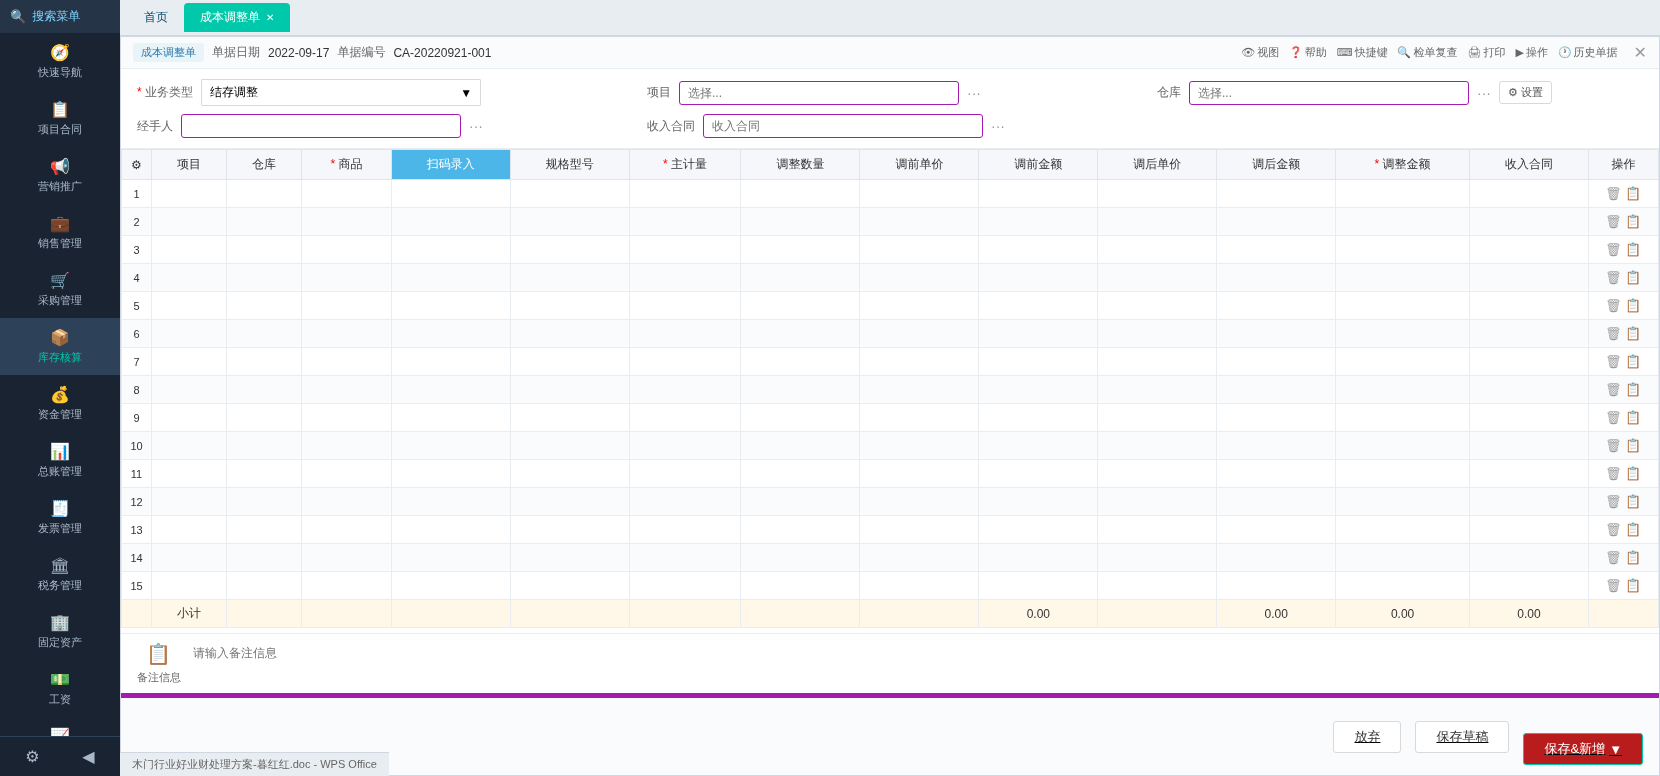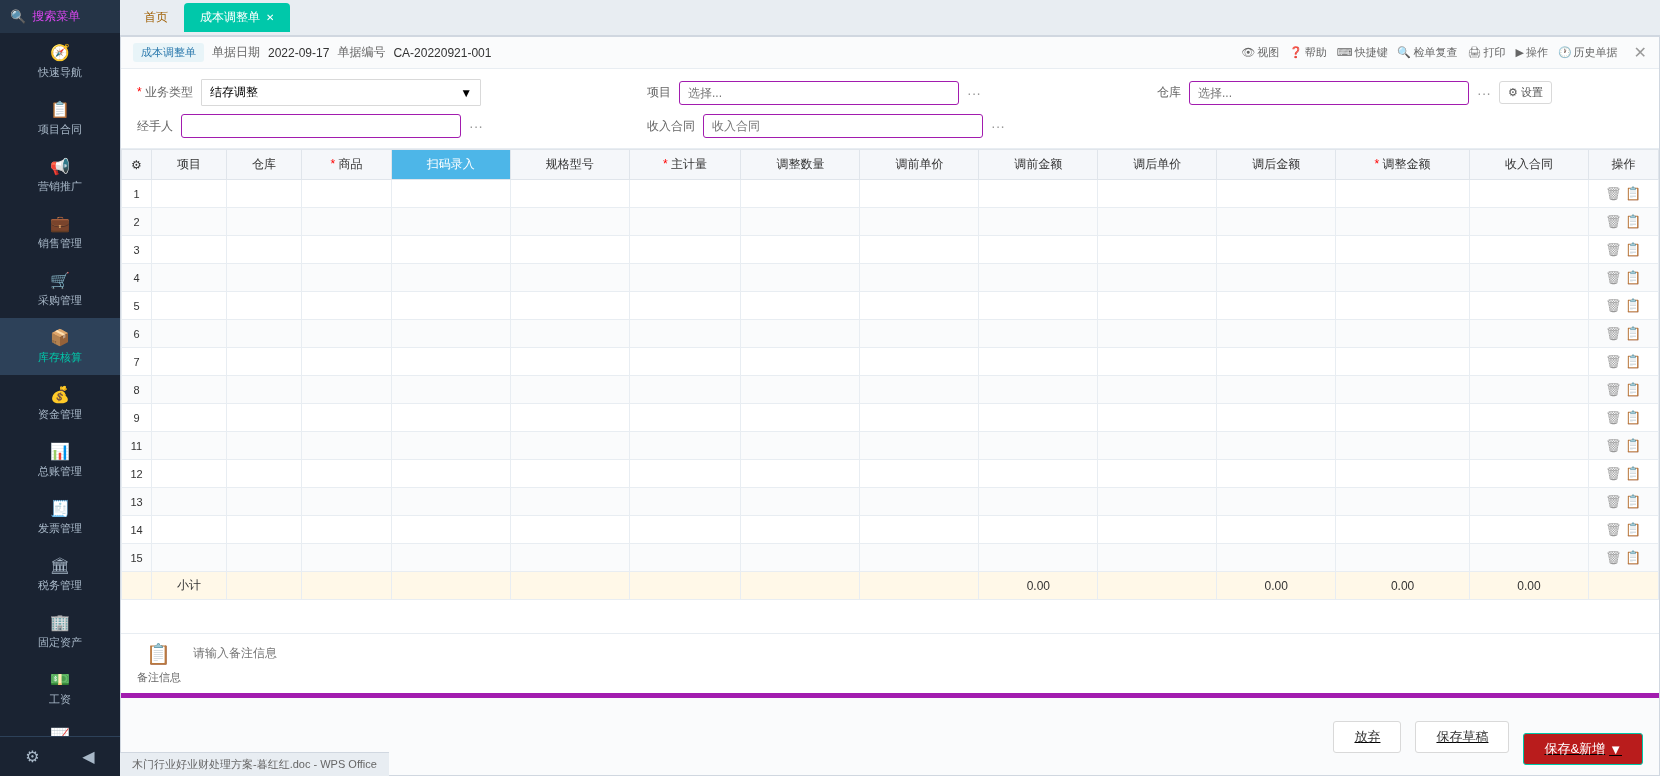--- a/index.html
+++ b/index.html
@@ -17,21 +17,21 @@
     }
     .sidebar-search {
       padding: 8px 10px;
       background: #253447;
       display: flex;
       align-items: center;
       gap: 6px;
       cursor: pointer;
     }
     .sidebar-search-icon { color: #8fa3b0; font-size: 13px; }
-    .sidebar-search-text { color: #d946ef; font-size: 12px; }
+    .sidebar-search-text { color: #7dd3fc; font-size: 12px; }
     .sidebar-nav { flex: 1; overflow-y: auto; }
     .sidebar-item {
       display: flex;
       flex-direction: column;
       align-items: center;
       padding: 10px 4px;
       cursor: pointer;
       color: #a8b8c8;
       font-size: 11px;
       gap: 3px;
@@ -64,21 +64,21 @@
       background: #e8edf2;
       border-bottom: 1px solid #d0d7e0;
       padding: 0 8px;
       height: 36px;
       flex-shrink: 0;
     }
     .tab {
       padding: 6px 16px;
       cursor: pointer;
       font-size: 12px;
-      color: #a16207;
+      color: #0c4a6e;
       border-radius: 4px 4px 0 0;
       display: flex;
       align-items: center;
       gap: 6px;
     }
     .tab.active {
       background: #00c8aa;
       color: #fff;
     }
     .tab-close { font-size: 10px; cursor: pointer; }
@@ -696,20 +696,42 @@
               <td></td>
               <td></td>
               <td>
                 <div class="action-cell">
                   <span class="action-icon">🗑</span>
                   <span class="action-icon">📋</span>
                 </div>
               </td>
             </tr>
             <tr>
+              <td class="row-num">10</td>
+              <td></td>
+              <td></td>
+              <td></td>
+              <td></td>
+              <td></td>
+              <td></td>
+              <td></td>
+              <td></td>
+              <td></td>
+              <td></td>
+              <td></td>
+              <td></td>
+              <td></td>
+              <td>
+                <div class="action-cell">
+                  <span class="action-icon">🗑</span>
+                  <span class="action-icon">📋</span>
+                </div>
+              </td>
+            </tr>
+            <tr>
               <td class="row-num">11</td>
               <td></td>
               <td></td>
               <td></td>
               <td></td>
               <td></td>
               <td></td>
               <td></td>
               <td></td>
               <td></td>

